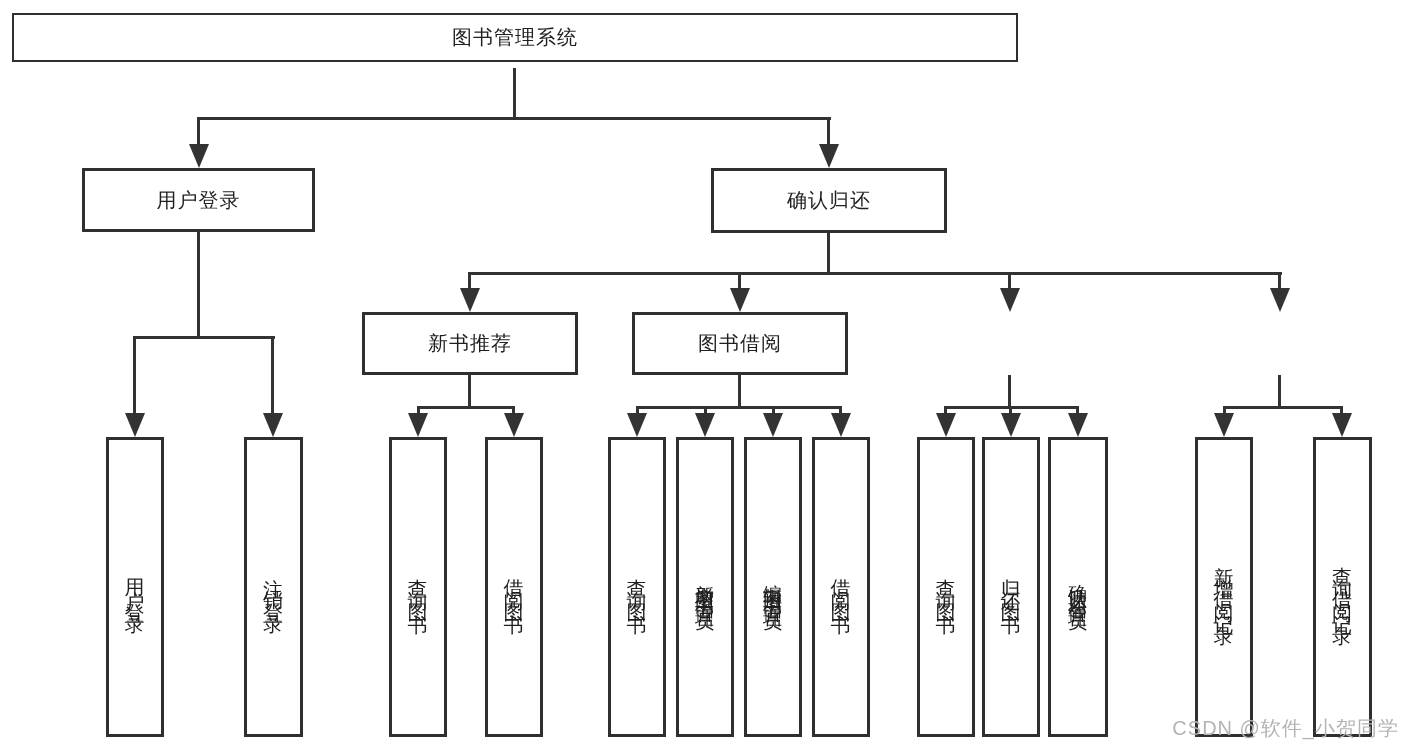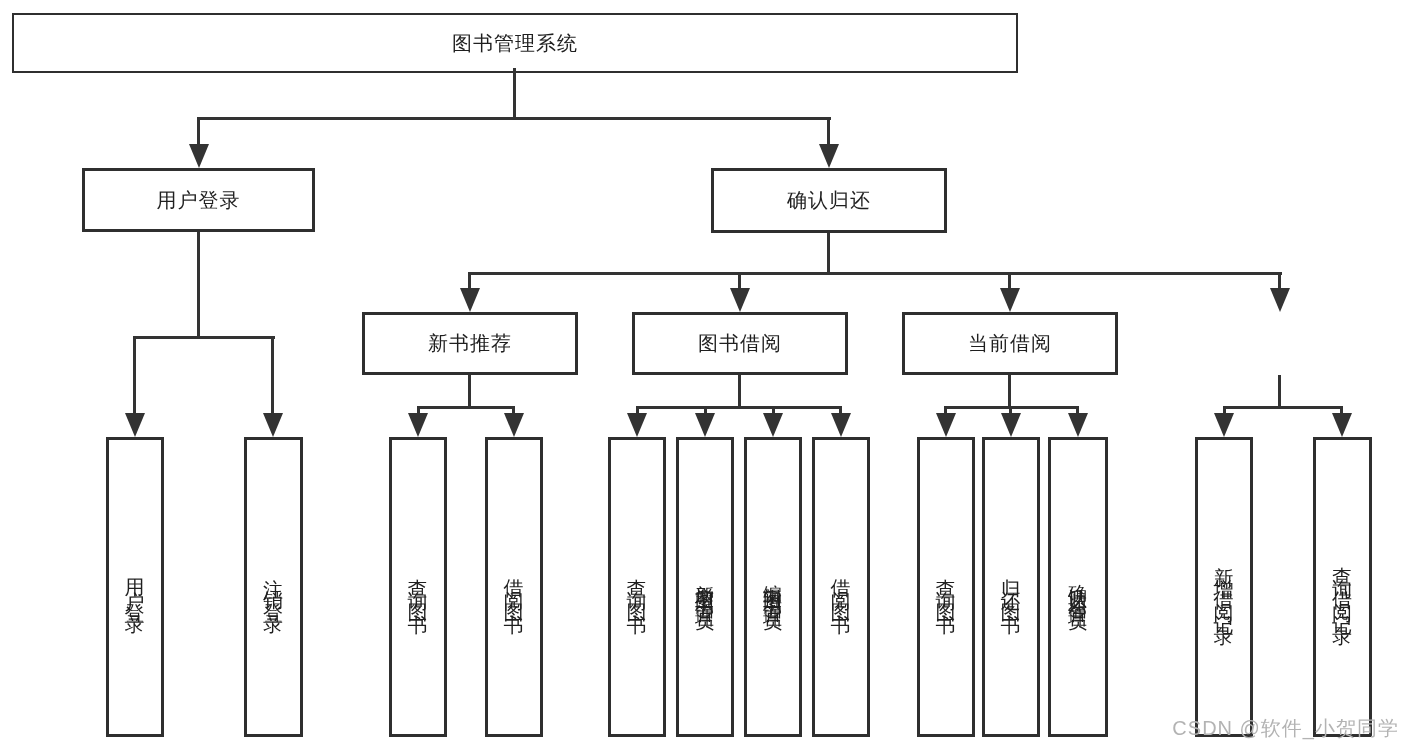--- a/index.html
+++ b/index.html
@@ -72,40 +72,37 @@
     letter-spacing:1px;
     z-index:10;
     white-space:nowrap;
   }
 </style>
 </head>
 <body>
 
 <div class="canvas">
 
-  <div class="box root" style="left:12px;top:13px;width:1006px;height:60px">
+  <div class="box root" style="left:12px;top:13px;width:1006px;height:49px">
     <span>图书管理系统</span>
   </div>
 
   <div class="box" style="left:82px;top:168px;width:233px;height:64px">
     <span>用户登录</span>
   </div>
 
   <div class="box" style="left:711px;top:168px;width:236px;height:65px">
     <span>确认归还</span>
   </div>
 
   <div class="box" style="left:632px;top:312px;width:216px;height:63px">
     <span>图书借阅</span>
   </div>
   <div class="box" style="left:362px;top:312px;width:216px;height:63px">
     <span>新书推荐</span>
-  </div>
-  <div class="box" style="left:902px;top:312px;width:216px;height:63px">
-    <span>当前借阅</span>
   </div>
 
   <div class="vbox" style="left:106px;width:58px">
     <span>用户登录</span>
   </div>
   <div class="vbox" style="left:244px;width:59px">
     <span>注销登录</span>
   </div>
 
   <div class="vbox" style="left:389px;width:58px">

